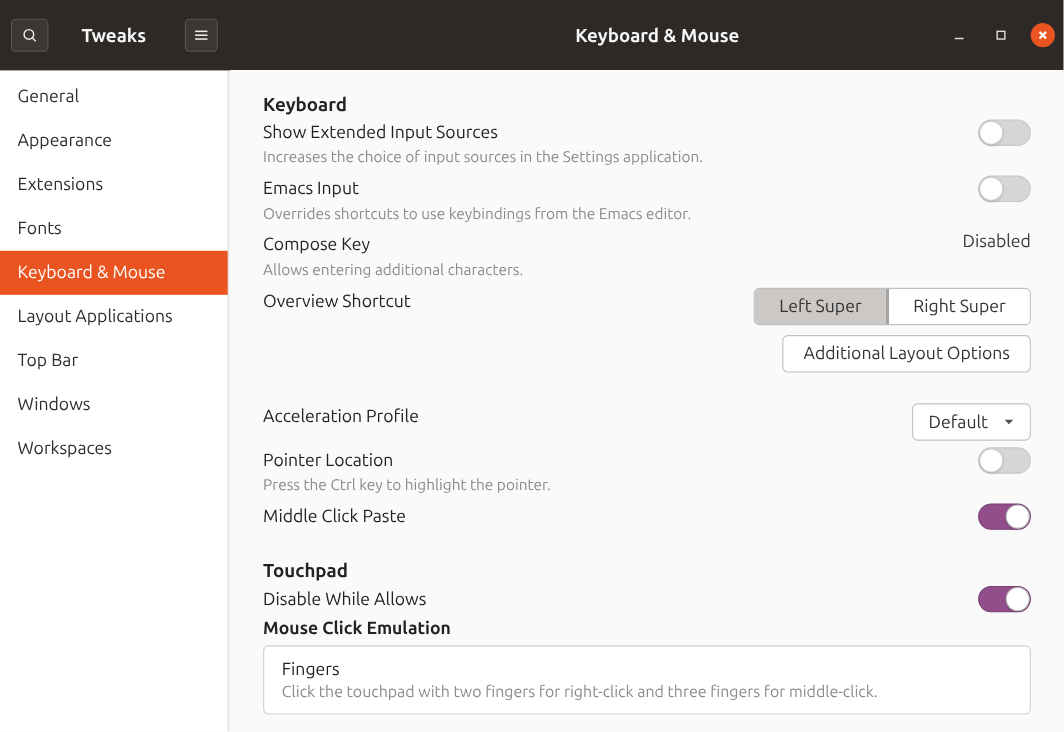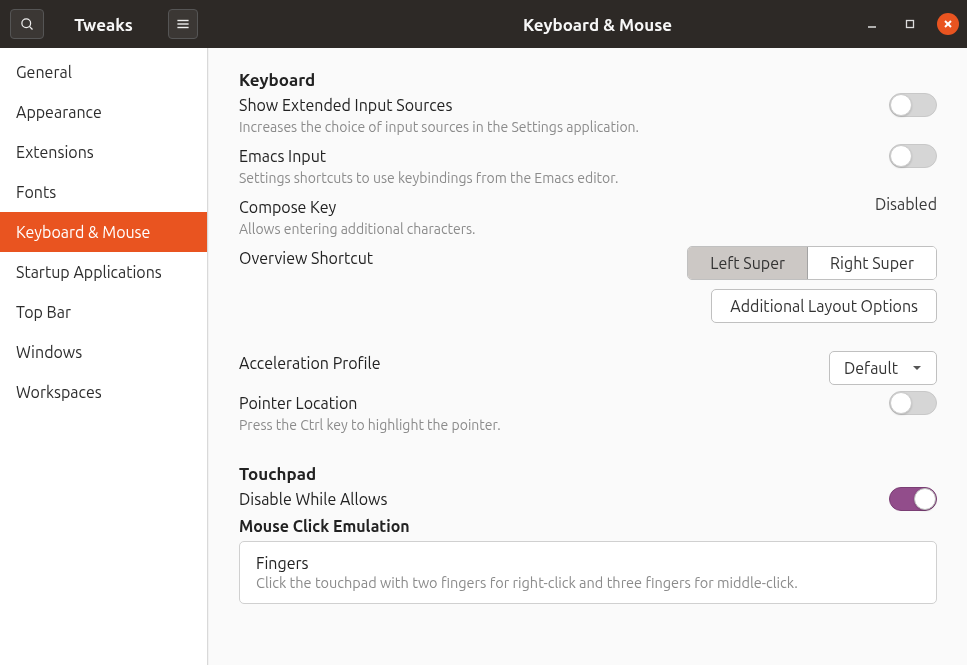--- a/index.html
+++ b/index.html
@@ -11,21 +11,21 @@
       overflow: hidden;
     }
     .window {
       width: 967px;
       height: 665px;
       display: flex;
       flex-direction: column;
       background: #ffffff;
     }
     .titlebar {
-      height: 48px;
+      height: 64px;
       background: #2d2926;
       display: flex;
       align-items: center;
       color: #f7f7f7;
       font-weight: 600;
       position: relative;
       gap: 20px;
     }
     .titlebar-left {
       width: 208px;
@@ -193,21 +193,21 @@
     .seg-btn {
       padding: 7px 22px;
       font-size: 16px;
       background: #fff;
       cursor: pointer;
       color: #333;
     }
     .seg-btn.active {
       background: #ccc8c5;
     }
-    .seg-btn + .seg-btn { border-left: 1px solid #a3a3a3; }
+    .seg-btn + .seg-btn { border-left: 3px solid #a3a3a3; }
     .btn {
       padding: 7px 18px;
       font-size: 16px;
       border: 1px solid #c0c0c0;
       border-radius: 5px;
       background: #fff;
       cursor: pointer;
       color: #333;
     }
     .dropdown {
@@ -295,21 +295,21 @@
     </div>
   </div>
 
   <div class="body-area">
     <div class="sidebar" id="sidebar">
         <div class="sidebar-item">General</div>
         <div class="sidebar-item">Appearance</div>
         <div class="sidebar-item">Extensions</div>
         <div class="sidebar-item">Fonts</div>
         <div class="sidebar-item selected">Keyboard &amp; Mouse</div>
-        <div class="sidebar-item">Startup Applications</div>
+        <div class="sidebar-item">Layout Applications</div>
         <div class="sidebar-item">Top Bar</div>
         <div class="sidebar-item">Windows</div>
         <div class="sidebar-item">Workspaces</div>
       </div>
 
     <div class="content">
 
       <div class="section-title">Keyboard</div>
 
       <div class="row">
@@ -320,21 +320,21 @@
         <div class="row-right">
           <div class="toggle">
               <div class="knob"></div>
             </div>
         </div>
       </div>
 
       <div class="row">
         <div class="row-left">
           <div class="row-label">Emacs Input</div>
-          <div class="row-desc">Settings shortcuts to use keybindings from the Emacs editor.</div>
+          <div class="row-desc">Overrides shortcuts to use keybindings from the Emacs editor.</div>
         </div>
         <div class="row-right">
           <div class="toggle">
               <div class="knob"></div>
             </div>
         </div>
       </div>
 
       <div class="row">
         <div class="row-left">
@@ -381,36 +381,46 @@
           <div class="row-label">Pointer Location</div>
           <div class="row-desc">Press the Ctrl key to highlight the pointer.</div>
         </div>
         <div class="row-right">
           <div class="toggle">
               <div class="knob"></div>
             </div>
         </div>
       </div>
 
-
-      <div class="section-spacer"></div>
-
-      <div class="section-title">Touchpad</div>
-
-      <div class="row">
-        <div class="row-left">
-          <div class="row-label">Disable While Allows</div>
+      <div class="row">
+        <div class="row-left">
+          <div class="row-label">Middle Click Paste</div>
         </div>
         <div class="row-right">
           <div class="toggle on">
               <div class="knob"></div>
             </div>
         </div>
       </div>
 
+      <div class="section-spacer"></div>
+
+      <div class="section-title">Touchpad</div>
+
+      <div class="row">
+        <div class="row-left">
+          <div class="row-label">Disable While Allows</div>
+        </div>
+        <div class="row-right">
+          <div class="toggle on">
+              <div class="knob"></div>
+            </div>
+        </div>
+      </div>
+
       <div class="subsection-title">Mouse Click Emulation</div>
 
       <div class="emulation-box">
         <div class="emulation-label">Fingers</div>
         <div class="emulation-desc">Click the touchpad with two fingers for right-click and three fingers for middle-click.</div>
       </div>
 
     </div>
   </div>
 </div>

